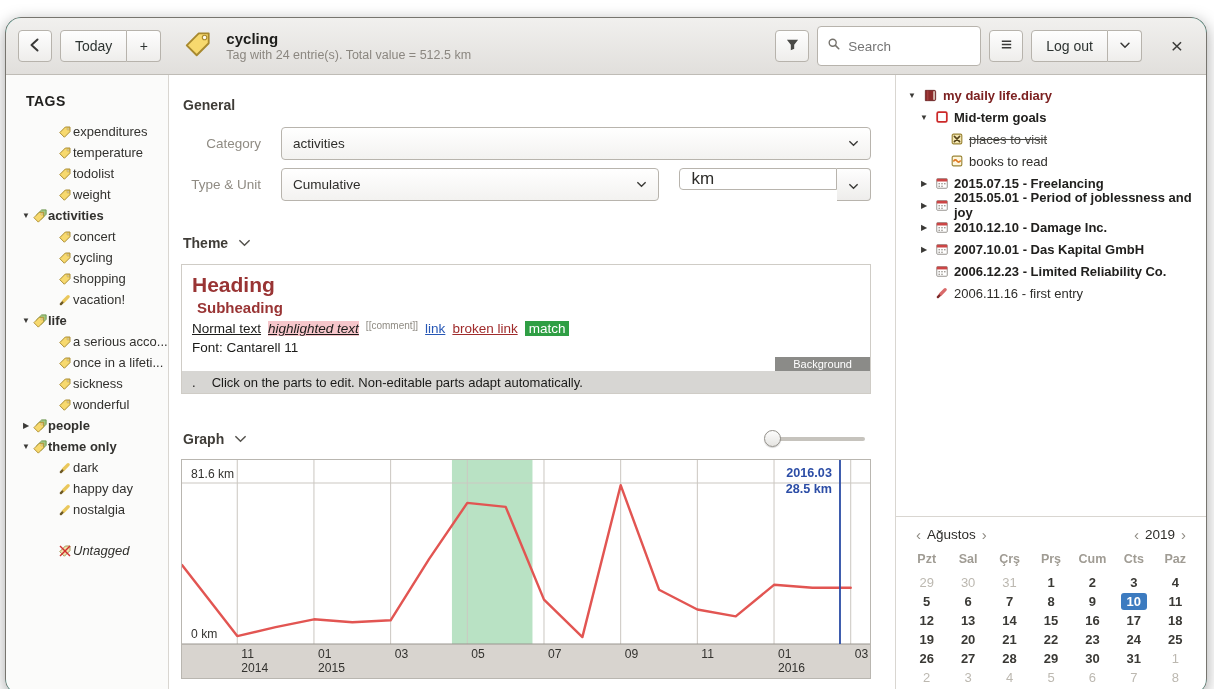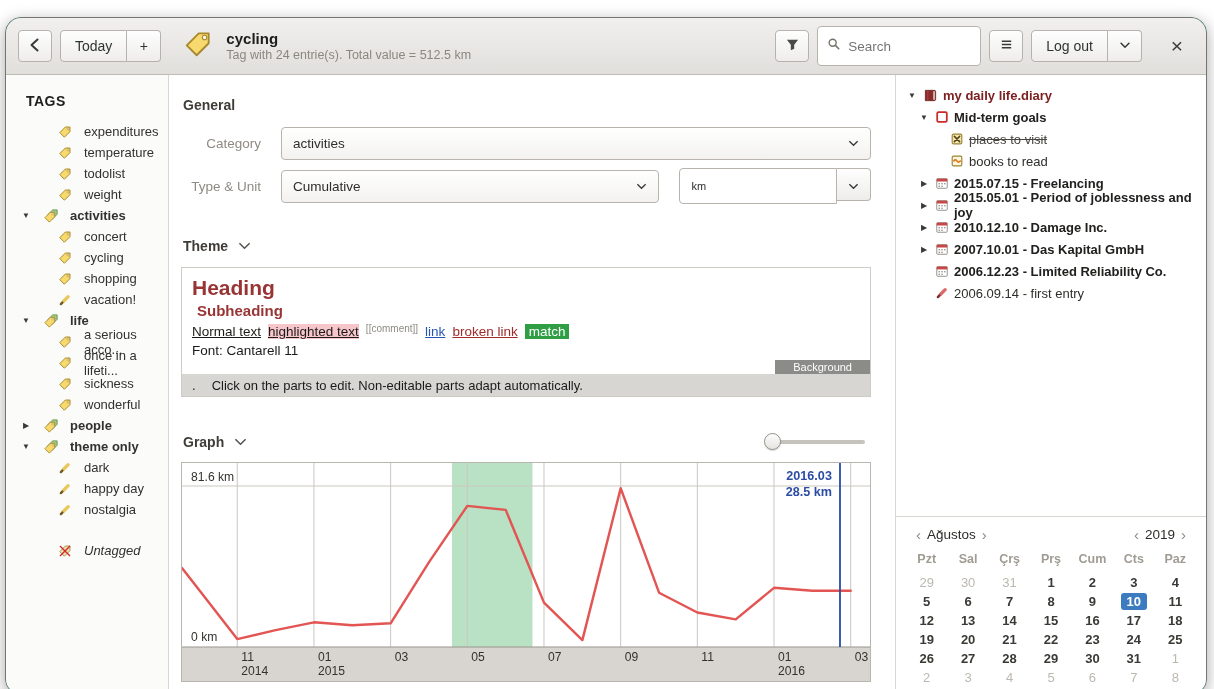--- a/index.html
+++ b/index.html
@@ -33,21 +33,21 @@
     display:flex; align-items:center; gap:7px; padding:0 9px;
   }
   .search-entry input { border:none; outline:none; flex:1; font-size:13.5px; color:#333; background:transparent; font-family:inherit; }
   .close-btn { width:34px; height:32px; display:flex; align-items:center; justify-content:center;
     font-size:21px; color:#3a3a38; cursor:pointer; margin-left:10px; }
   
   .app-body { display:flex; height:620px; }
   
   .tags-panel { width:163px; flex-shrink:0; background:#fbfbfa; border-right:1px solid #d9d6d1; padding-top:14px; overflow:hidden; }
   .tags-title { font-size:14px; font-weight:bold; letter-spacing:.5px; color:#21201e; padding:4px 0 12px 20px; }
-  .tag-row { display:flex; align-items:center; height:21px; gap:12px; font-size:13px; color:#32312e; padding-left:14px; cursor:default; }
+  .tag-row { display:flex; align-items:center; height:21px; gap:1px; font-size:13px; color:#32312e; padding-left:14px; cursor:default; }
   .tag-row.leaf { padding-left:52px; }
   .tag-row.bold { font-weight:bold; }
   .tag-row.gap { margin-top:20px; }
   .tag-row .italic { font-style:italic; }
   .exp { width:12px; flex-shrink:0; font-size:8px; color:#3b3a37; text-align:center; cursor:pointer; }
   .ticon { display:inline-flex; flex-shrink:0; }
   .ticon svg { display:block; }
   
   .main-pane { flex:1; background:#fff; padding:14px 24px 0 12px; overflow:hidden; }
   .section-head { display:flex; align-items:center; gap:10px; font-size:14px; font-weight:bold; color:#3f3c37; }
@@ -55,34 +55,34 @@
   .form-row { display:flex; align-items:center; gap:20px; margin-bottom:8px; }
   .form-label { width:80px; flex-shrink:0; text-align:right; font-size:13.5px; color:#8f8b83; }
   .combo {
     height:33px; display:flex; align-items:center; padding:0 11px; font-size:13.5px; color:#2e2d2a;
     background:linear-gradient(#ffffff,#f3f2f0); border:1px solid #b8b4ad; border-radius:4px; cursor:pointer;
   }
   .combo .arrow { margin-left:auto; display:flex; }
   .combo.w-full { flex:1; }
   .combo.w-type { flex:1.85; }
   .unit-group { flex:1; display:flex; }
-  .unit-value { flex:1; height:36px; display:flex; align-items:center; padding:0 11px; font-size:11px; color:#2e2d2a;
+  .unit-value { flex:1; height:22px; display:flex; align-items:center; padding:0 11px; font-size:17px; color:#2e2d2a;
     background:#fff; border:1px solid #b8b4ad; border-radius:4px 0 0 4px; }
   .unit-btn { width:34px; height:33px; display:flex; align-items:center; justify-content:center;
     background:linear-gradient(#fefefe,#eeedeb); border:1px solid #b8b4ad; border-left:none; border-radius:0 4px 4px 0; cursor:pointer; }
   .sec-theme { margin-top:34px; margin-left:2px; }
   .chev { display:flex; cursor:pointer; }
   
   .theme-preview { position:relative; margin-top:13px; height:130px; border:1px solid #cfccc6; background:#fff; }
   .tp-body { padding:7px 12px 0 10px; }
   .tp-heading { font-size:21px; font-weight:bold; color:#993434; line-height:1.2; cursor:pointer; }
   .tp-subheading { font-size:15px; font-weight:bold; color:#993434; margin:2px 0 0 5px; cursor:pointer; }
   .tp-line { display:flex; align-items:baseline; gap:7px; font-size:13.5px; color:#1b1b19; margin-top:5px; }
   .tp-u { text-decoration:underline; cursor:pointer; }
-  .tp-hl { background:#f6c6cb; text-decoration:underline; cursor:pointer; }
+  .tp-hl { background:#f6c6cb; text-decoration:underline; cursor:pointer;font-style:italic; }
   .tp-cm { font-size:10px; color:#8f8b83; position:relative; top:-4px; cursor:pointer; }
   .tp-lk { color:#2757b5; text-decoration:underline; cursor:pointer; }
   .tp-bl { color:#a02c2c; text-decoration:underline; cursor:pointer; }
   .tp-mt { background:#2f9e44; color:#fff; padding:0 4px; cursor:pointer; }
   .tp-font { font-size:13.5px; color:#1b1b19; margin-top:4px; cursor:pointer; }
   .tp-badge { position:absolute; right:0; bottom:22px; background:#8b8b88; color:#fff; font-size:11px; padding:1px 18px; cursor:pointer; }
   .tp-hint { position:absolute; left:0; right:0; bottom:0; height:22px; background:#d7d6d3; display:flex; align-items:center; font-size:13px; color:#1b1b19; }
   .tp-dot { padding:0 16px 0 10px; }
   .sec-graph { margin-top:36px; margin-left:2px; }
   .slider { position:relative; width:100px; height:18px; margin-left:auto; margin-right:6px; cursor:pointer; }
@@ -609,21 +609,21 @@
             <span class="t-label">2006.12.23 -  Limited Reliability Co.</span>
           </div>
           <div class="tree-row t-lvl1">
             <span class="exp"></span>
             <span class="ticon">
               <svg viewBox="0 0 16 16" width="14" height="14">
                 <line x1="11.6" y1="4.2" x2="6.1" y2="9.7" stroke="#d96a6a" stroke-width="3.8" stroke-linecap="round"></line>
                 <line x1="4.9" y1="11" x2="3.3" y2="12.6" stroke="#7e2a2a" stroke-width="2.8" stroke-linecap="round"></line>
               </svg>
             </span>
-            <span class="t-label">2006.09.14 -  first entry</span>
+            <span class="t-label">2006.11.16 -  first entry</span>
           </div>
         </div>
       <div class="calendar">
         <div class="cal-nav">
           <span class="cal-ch">‹</span>
           <span class="cal-month">Ağustos</span>
           <span class="cal-ch">›</span>
           <span class="cal-sp"></span>
           <span class="cal-ch">‹</span>
           <span class="cal-year">2019</span>

